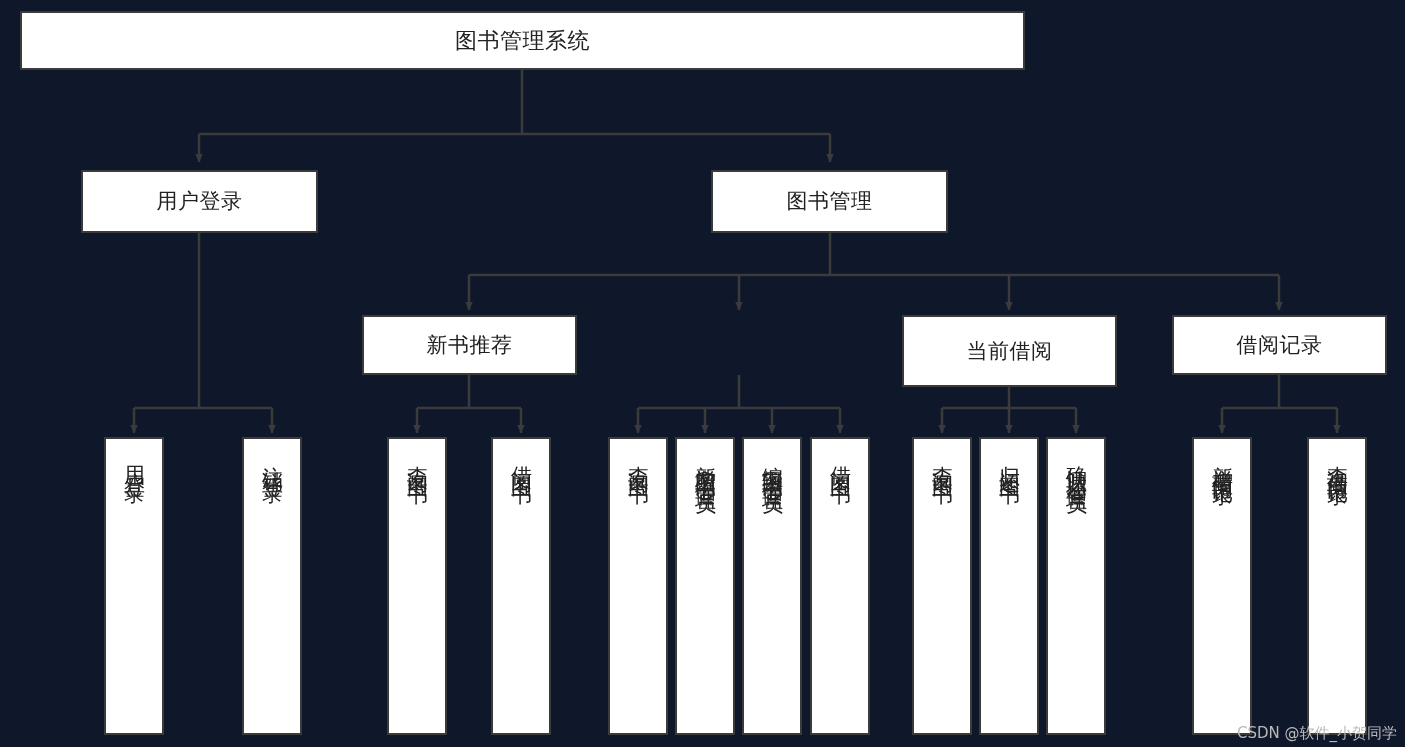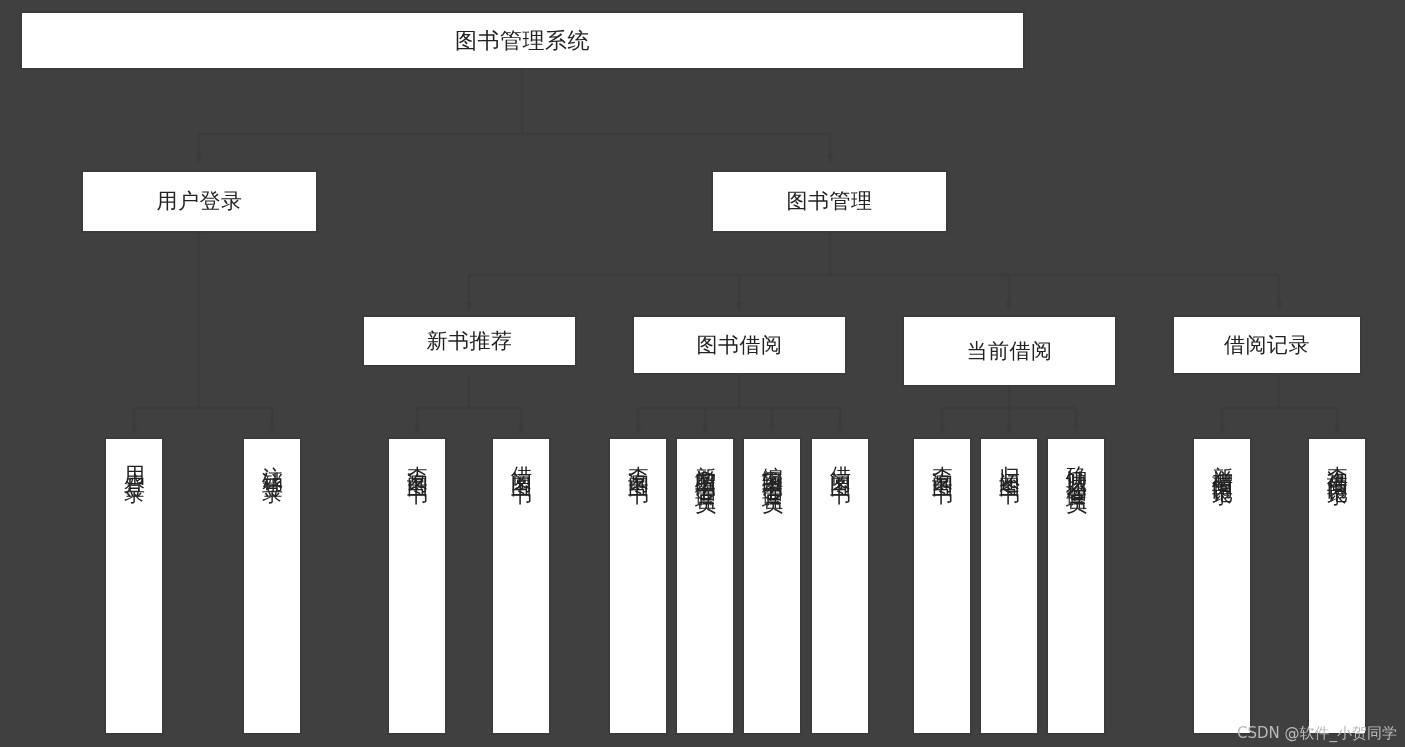--- a/index.html
+++ b/index.html
@@ -8,21 +8,21 @@
     padding: 0;
     background: #ffffff;
   }
   body {
     font-family: "DejaVu Sans", "Liberation Sans", sans-serif;
   }
   #canvas {
     position: relative;
     width: 1405px;
     height: 747px;
-    background: #404040;
+    background: #0f172a;
     overflow: hidden;
   }
   #edges {
     position: absolute;
     left: 0;
     top: 0;
     width: 1405px;
     height: 747px;
     pointer-events: none;
   }
@@ -136,33 +136,30 @@
   </div>
 
   <div class="node h" style="left:81px; top:170px; width:237px; height:63px;">
     <span class="label">用户登录</span>
   </div>
 
   <div class="node h" style="left:711px; top:170px; width:237px; height:63px;">
     <span class="label">图书管理</span>
   </div>
 
-  <div class="node h" style="left:362px; top:315px; width:215px; height:52px;">
+  <div class="node h" style="left:362px; top:315px; width:215px; height:60px;">
     <span class="label">新书推荐</span>
   </div>
 
-  <div class="node h" style="left:632px; top:315px; width:215px; height:60px;">
-    <span class="label">图书借阅</span>
-  </div>
 
   <div class="node h" style="left:902px; top:315px; width:215px; height:72px;">
     <span class="label">当前借阅</span>
   </div>
 
-  <div class="node h" style="left:1172px; top:315px; width:190px; height:60px;">
+  <div class="node h" style="left:1172px; top:315px; width:215px; height:60px;">
     <span class="label">借阅记录</span>
   </div>
 
   <div class="node v" style="left:104px; top:437px; width:60px; height:298px;">
     <span class="label">用户登录</span>
   </div>
 
   <div class="node v" style="left:242px; top:437px; width:60px; height:298px;">
     <span class="label">注销登录</span>
   </div>

